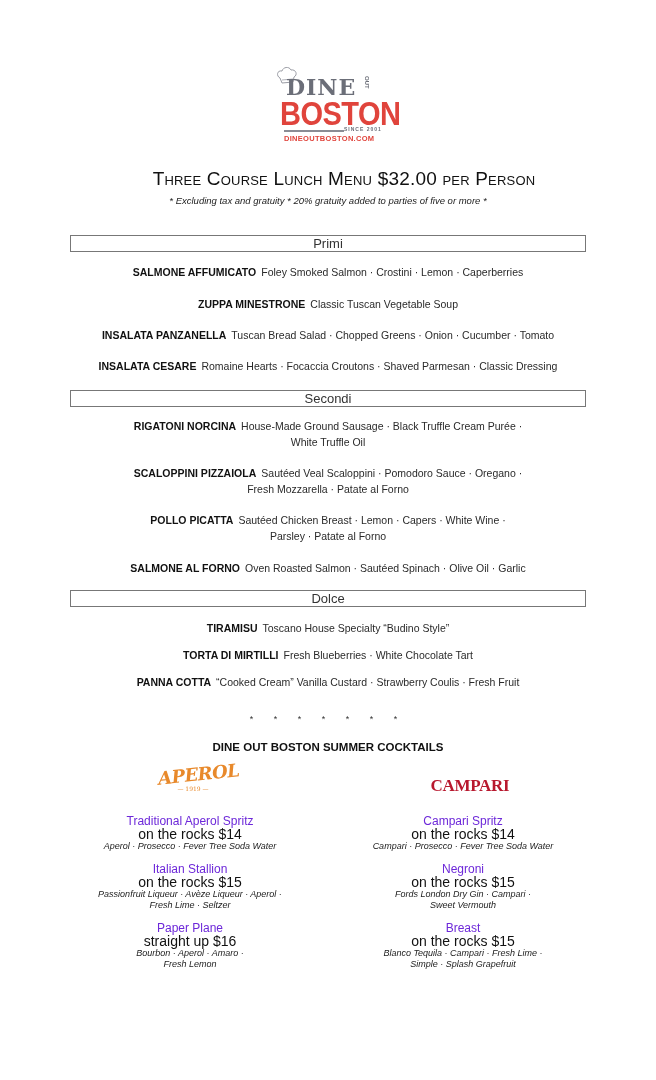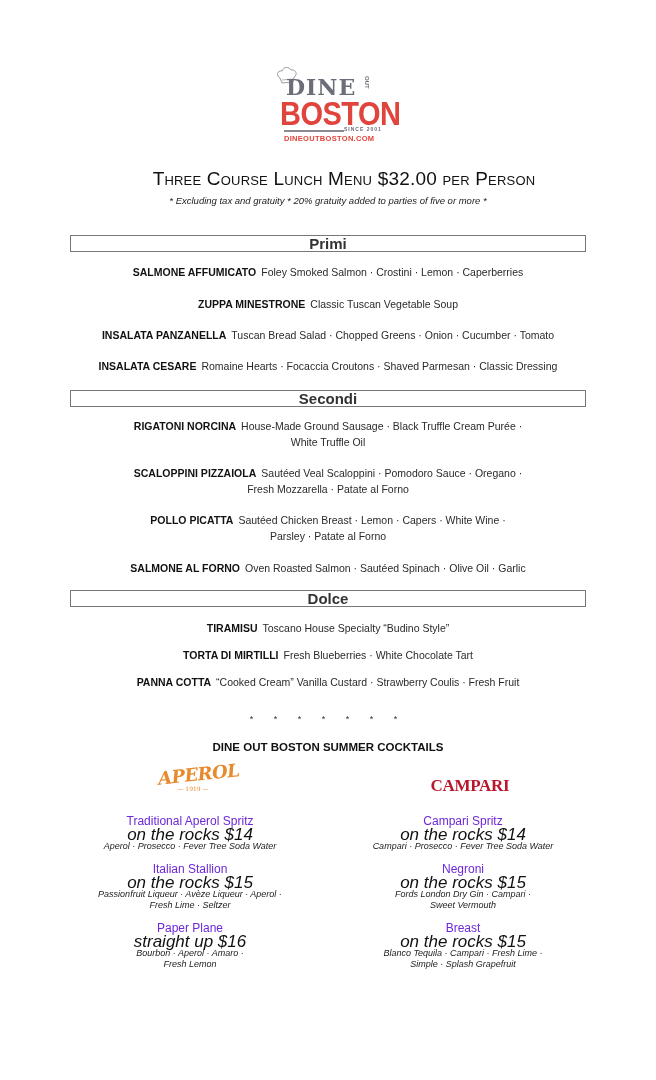--- a/index.html
+++ b/index.html
@@ -17,41 +17,41 @@
   .logo .since-line { position: absolute; left: 10px; top: 64px; width: 60px; border-top: 2px solid #8a8c94; }
   .logo .since { position: absolute; left: 70px; top: 60px; font-size: 5px; font-weight: bold; color: #6b6e78; letter-spacing: 1px; }
   .logo .url { position: absolute; left: 10px; top: 68px; font-size: 7.5px; color: #e0443c; font-weight: bold; letter-spacing: 0.3px; }
 
   .title { position: absolute; left: 16px; width: 656px; top: 168px; text-align: center;
            font-size: 19px; font-weight: normal; color: #111; font-variant: small-caps; letter-spacing: 0.2px; }
   .subtitle { position: absolute; left: 0; width: 656px; top: 195px; text-align: center;
               font-size: 9.5px; font-style: italic; color: #222; }
 
   .section-box { position: absolute; left: 70px; width: 514px; height: 15px; border: 1px solid #777;
-                 text-align: center; font-size: 15px; line-height: 15px; color: #333; font-weight: bold; }
+                 text-align: center; font-size: 13px; line-height: 15px; color: #333; }
 
   .item { position: absolute; left: 60px; width: 536px; text-align: center; font-size: 10.5px; line-height: 16px; color: #2a2a2a; }
   .item .name { font-weight: bold; color: #111; margin-right: 5px; }
 
   .stars { position: absolute; left: 0; width: 656px; top: 714px; text-align: center; font-size: 9px; letter-spacing: 9px; color: #333; }
   .cocktail-heading { position: absolute; left: 0; width: 656px; top: 741px; text-align: center; font-size: 11.5px; font-weight: bold; color: #111; }
 
   .brand-aperol { position: absolute; left: 158px; top: 766px; width: 70px; text-align: center; }
   .brand-aperol .word { font-family: "DejaVu Serif", serif; font-style: italic; font-weight: bold;
                         font-size: 18px; color: #e8892b; letter-spacing: -0.5px; display: block; line-height: 18px; transform: rotate(-6deg); }
   .brand-aperol .year { font-family: "DejaVu Serif", serif; font-size: 6px; color: #e8892b; display: block; margin-top: 1px; }
   .brand-campari { position: absolute; left: 420px; top: 776px; width: 100px; text-align: center;
                    font-family: "Liberation Serif", serif; font-weight: bold; font-size: 17px; color: #b8182e; letter-spacing: -0.3px; }
 
   .col { position: absolute; top: 814px; width: 260px; text-align: center; }
   .col.left { left: 60px; }
   .col.right { left: 333px; }
   .drink { margin-bottom: 10px; }
   .drink .dname { font-size: 12px; font-weight: normal; color: #6d28d9; line-height: 14px; }
-  .drink .serve { font-size: 17px; font-style: italic; color: #111; line-height: 13px; }
+  .drink .serve { font-size: 14px; color: #111; line-height: 13px; }
   .drink .ing { font-size: 9px; color: #222; line-height: 11px; font-style: italic; }
 </style>
 </head>
 <body>
 
 <div class="logo">
   <svg class="hat" viewBox="0 0 22 18">
     <path d="M4 12 C0 10 1 4 6 5 C7 1 13 0 15 4 C20 3 22 9 18 11 L17 16 L6 17 Z" fill="none" stroke="#9a9ca4" stroke-width="1"></path>
     <line x1="6" y1="14" x2="17" y2="13" stroke="#9a9ca4" stroke-width="0.8"></line>
   </svg>

